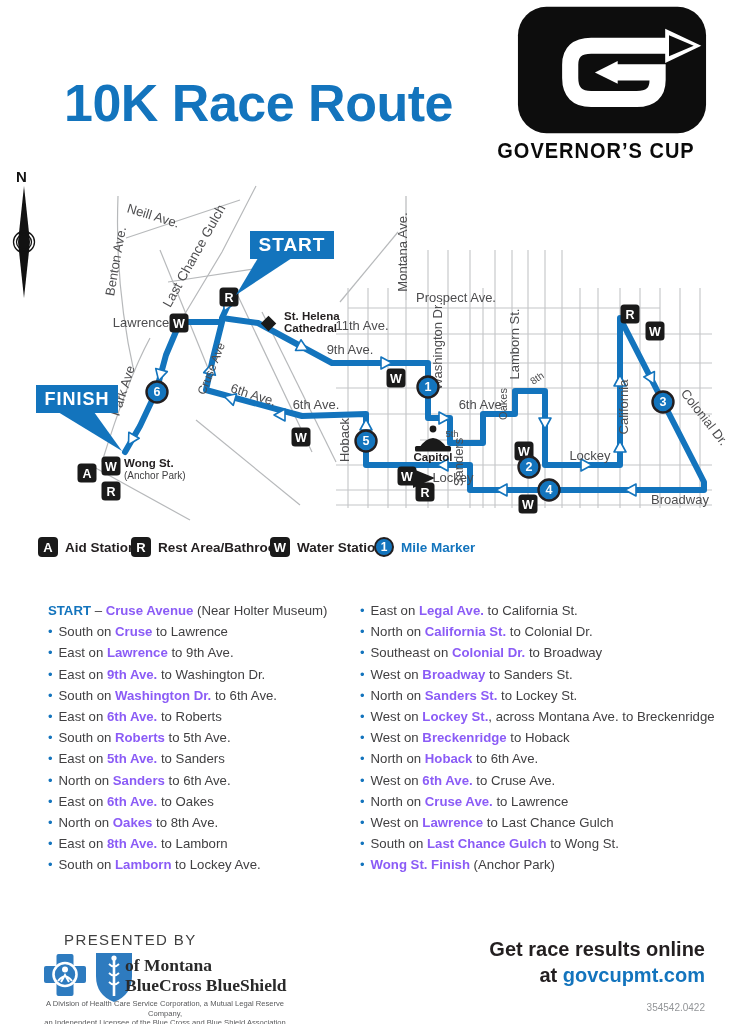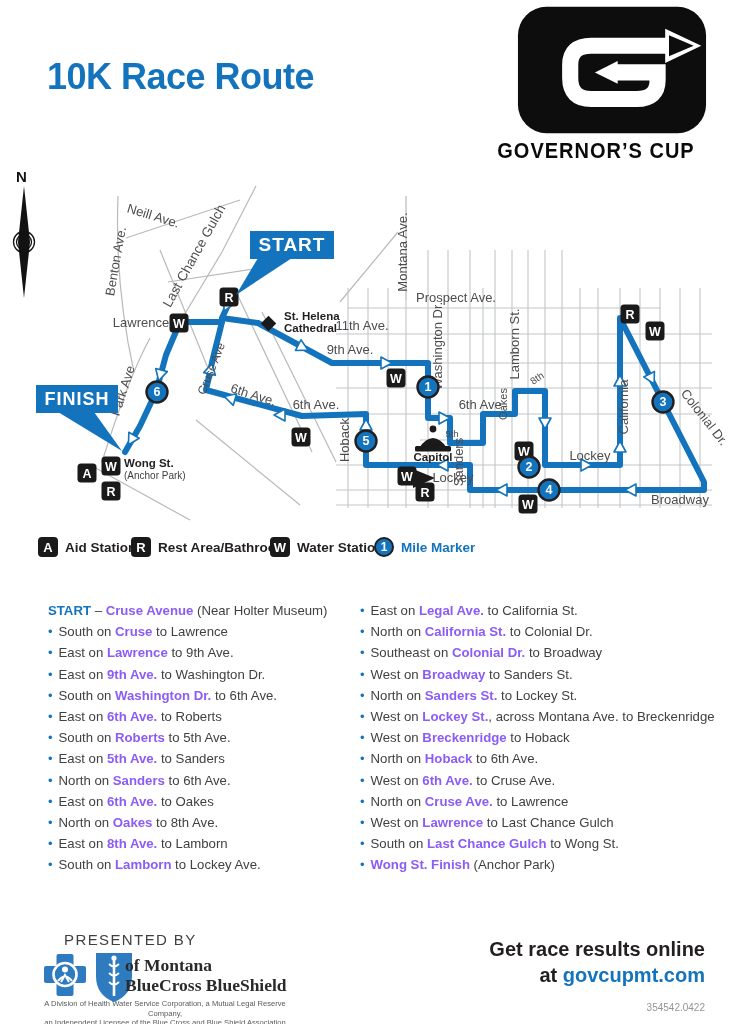--- a/index.html
+++ b/index.html
@@ -1,20 +1,20 @@
 <!DOCTYPE html>
 <html><head>
 <meta charset="utf-8">
 <style>
   html,body{margin:0;padding:0;background:#fff;}
   .page{position:relative;width:739px;height:1024px;background:#fff;overflow:hidden;
         font-family:"Liberation Sans",sans-serif;color:#231f20;}
   
-  .title{position:absolute;left:47px;top:56px;font-size:36px;font-weight:bold;
-         color:#1374BD;letter-spacing:-0.5px;margin:0;}
+  .title{position:absolute;left:47px;top:56px;font-size:52px;font-weight:bold;
+         color:#1374BD;letter-spacing:-0.5px;margin:17px;}
   .gc-logo{position:absolute;left:517px;top:5px;width:190px;height:130px;}
   .gc-word{position:absolute;left:476px;top:139px;width:240px;text-align:center;
            font-size:20px;font-weight:bold;letter-spacing:1px;color:#0a0a0a;
            transform:scaleY(1.1);}
   
   .map{position:absolute;left:0;top:160px;width:739px;height:368px;}
   .map text{font-family:"Liberation Sans",sans-serif;}
   .grid{stroke:#b7b9bb;stroke-width:1.2;fill:none;}
   .grid2{stroke:#c3c5c7;stroke-width:1.1;fill:none;}
   .route{stroke:#1374BD;stroke-width:6;fill:none;stroke-linejoin:round;stroke-linecap:round;}
@@ -337,21 +337,21 @@
       <line x1="74" y1="11" x2="74" y2="48" stroke="#fff" stroke-width="2.6"></line>
       <path d="M69,16 q5,5 10,0 M69,25 q5,5 10,0 M69,34 q5,5 10,0" fill="none" stroke="#fff" stroke-width="1.8"></path>
       <circle cx="74" cy="10" r="2.6" fill="#fff"></circle>
     </g>
   </svg>
   <div class="bcbs-word">
     <div>of Montana</div>
     <div>BlueCross BlueShield</div>
   </div>
   <div class="disclaimer">
-    <div>A Division of Health Water Service Corporation, a Mutual Legal Reserve Company,</div>
+    <div>A Division of Health Care Service Corporation, a Mutual Legal Reserve Company,</div>
     <div>an Independent Licensee of the Blue Cross and Blue Shield Association</div>
   </div>
 
   <div class="results">
     <div>Get race results online</div>
     <div><span>at </span><span class="url">govcupmt.com</span></div>
   </div>
   <div class="code">354542.0422</div>
 
 </div>

